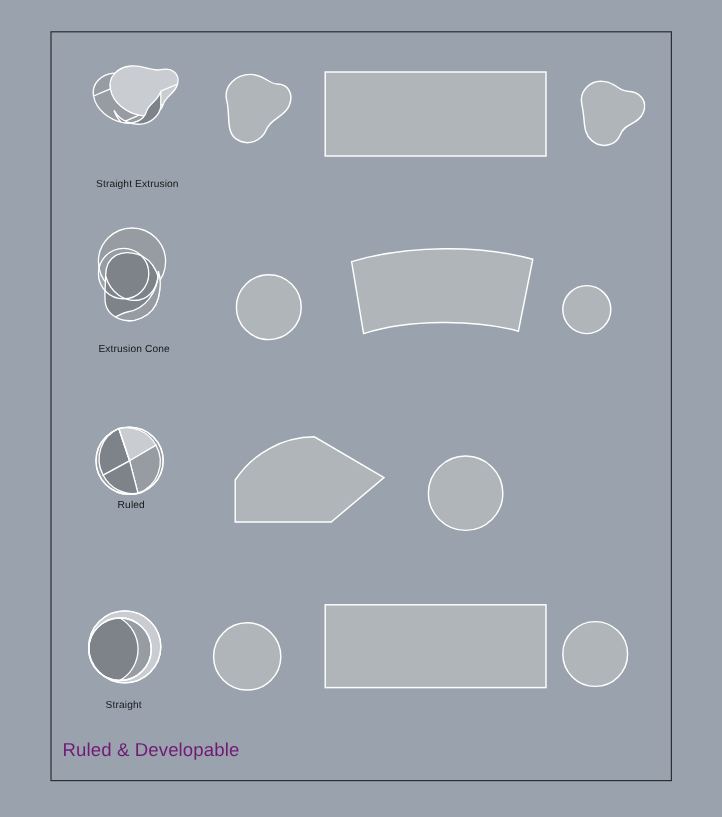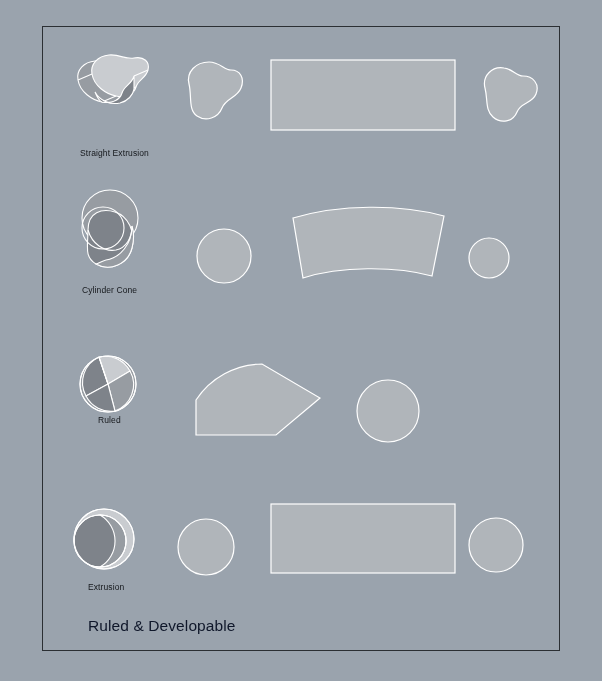--- a/index.html
+++ b/index.html
@@ -34,24 +34,23 @@
     font-size: 8.5px;
     color: #15181c;
     letter-spacing: 0.1px;
     white-space: nowrap;
   }
   .title {
     position: absolute;
     left: 52px;
     top: 617px;
     font-size: 15.5px;
-    color: #0f172a;
+    color: #701a75;
     letter-spacing: 0.1px;
     white-space: nowrap;
-    margin-left: 36px;
   }
   svg.layer {
     position: absolute;
     left: 0; top: 0;
     width: 602px;
     height: 681px;
     pointer-events: none;
   }
   .shape-fill { fill: #b0b5ba; stroke: #ffffff; stroke-width: 1.2; }
   .shape-dark { fill: #7e838a; stroke: #ffffff; stroke-width: 1.1; }
@@ -125,18 +124,18 @@
 
       <circle class="shape-fill" cx="206" cy="547" r="28"></circle>
 
       <rect class="shape-fill" x="271" y="504" width="184" height="69"></rect>
 
       <circle class="shape-fill" cx="496" cy="545" r="27"></circle>
     </g>
   </svg>
 
   <div class="row-label" style="left:80px; top:148px;">Straight Extrusion</div>
-  <div class="row-label" style="left:82px; top:285px;">Cylinder Cone</div>
+  <div class="row-label" style="left:82px; top:285px;">Extrusion Cone</div>
   <div class="row-label" style="left:98px; top:415px;">Ruled</div>
-  <div class="row-label" style="left:88px; top:582px;">Extrusion</div>
+  <div class="row-label" style="left:88px; top:582px;">Straight</div>
 
   <div class="title">Ruled &amp; Developable</div>
 </div>
 
 </body></html>

